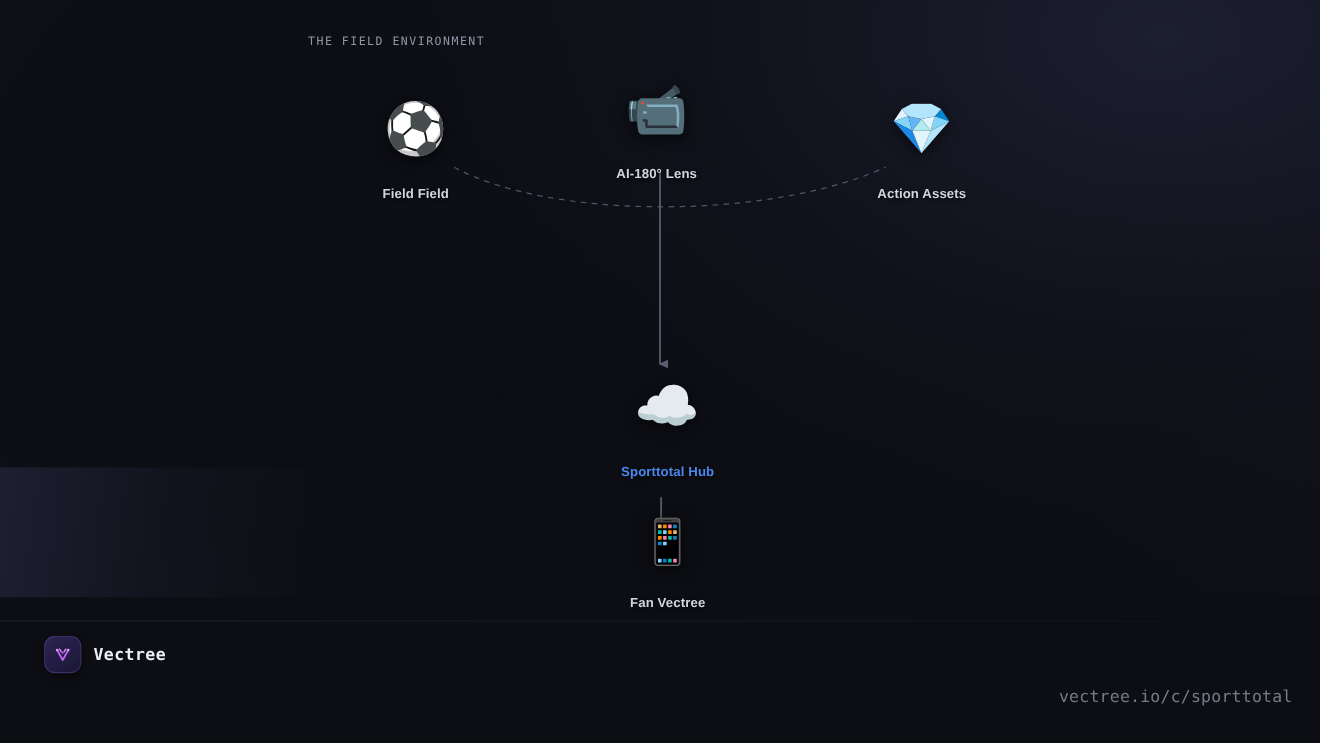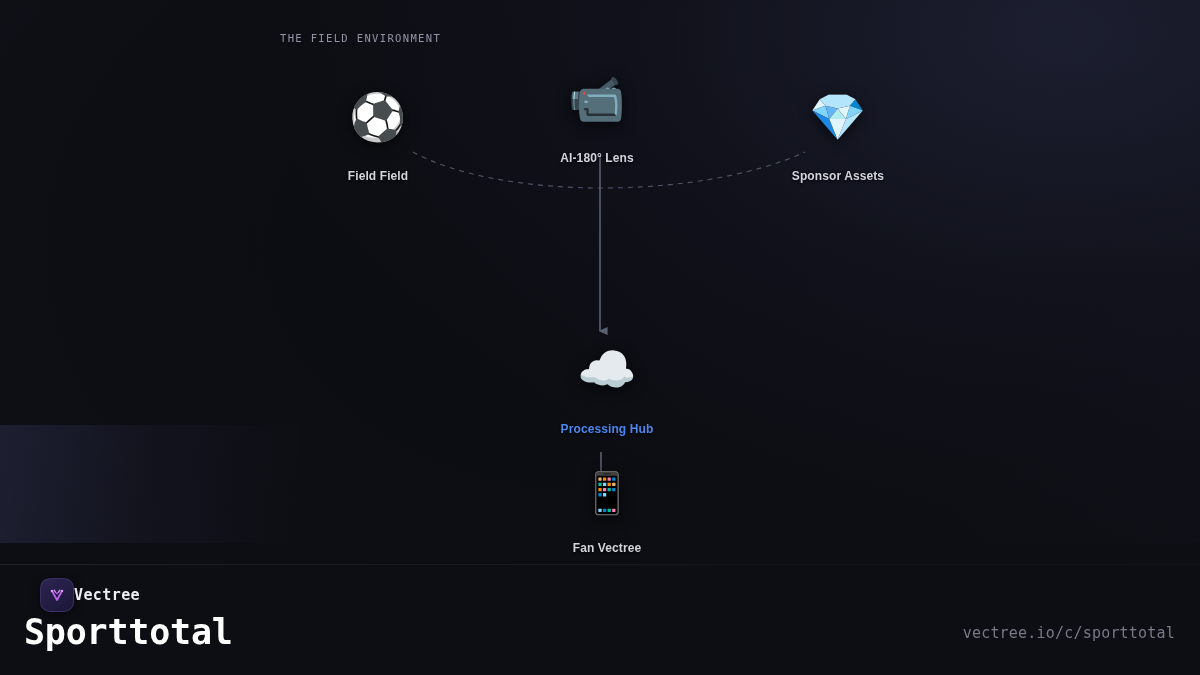--- a/index.html
+++ b/index.html
@@ -97,20 +97,21 @@
   #footer {
     position:absolute;
     left:0; top:565px;
     width:1200px; height:110px;
   }
   #brand-row {
     position:absolute;
     left:24px; top:13px;
     display:flex;
     align-items:center;
+    gap:11px;
     padding-left:16px;
   }
   .brand-logo {
     width:34px; height:34px;
     border-radius:10px;
     background:linear-gradient(145deg,#2b2550 0%,#231d44 55%,#1b1736 100%);
     border:1px solid rgba(150,110,220,0.22);
     display:flex; align-items:center; justify-content:center;
     box-shadow:0 2px 8px rgba(0,0,0,0.5);
   }
@@ -170,26 +171,26 @@
     <div class="node-label">Field Field</div>
   </div>
 
   <div class="node" id="node-ai-lens">
     <div class="node-icon">📹</div>
     <div class="node-label">AI-180° Lens</div>
   </div>
 
   <div class="node" id="node-sponsor">
     <div class="node-icon">💎</div>
-    <div class="node-label">Sponsor Assets</div>
+    <div class="node-label">Action Assets</div>
   </div>
 
   <div class="node" id="node-hub">
     <div class="node-icon">☁️</div>
-    <div class="node-label accent">Processing Hub</div>
+    <div class="node-label accent">Sporttotal Hub</div>
   </div>
 
   <div class="node" id="node-fan">
     <div class="node-icon">📱</div>
     <div class="node-label">Fan Vectree</div>
   </div>
 
   <div id="footer-glow"></div>
   <div id="footer-divider"></div>
 
@@ -202,18 +203,17 @@
           <path d="M7.2 5.2 L8.6 7.4" stroke="#d98ef5" stroke-width="1.3" stroke-linecap="round"></path>
           <path d="M12.8 5.2 L11.4 7.4" stroke="#d98ef5" stroke-width="1.3" stroke-linecap="round"></path>
           <circle cx="5" cy="6" r="1.25" fill="#e09bf7"></circle>
           <circle cx="15" cy="6" r="1.25" fill="#e09bf7"></circle>
           <circle cx="10" cy="8.3" r="1.0" fill="#c264f0"></circle>
         </svg>
       </div>
       <div class="brand-name">Vectree</div>
     </div>
 
-    <div id="headline">Sporttotal</div>
 
     <div id="footer-url">vectree.io/c/sporttotal</div>
 
   </div>
 </div>
 
 </body></html>

